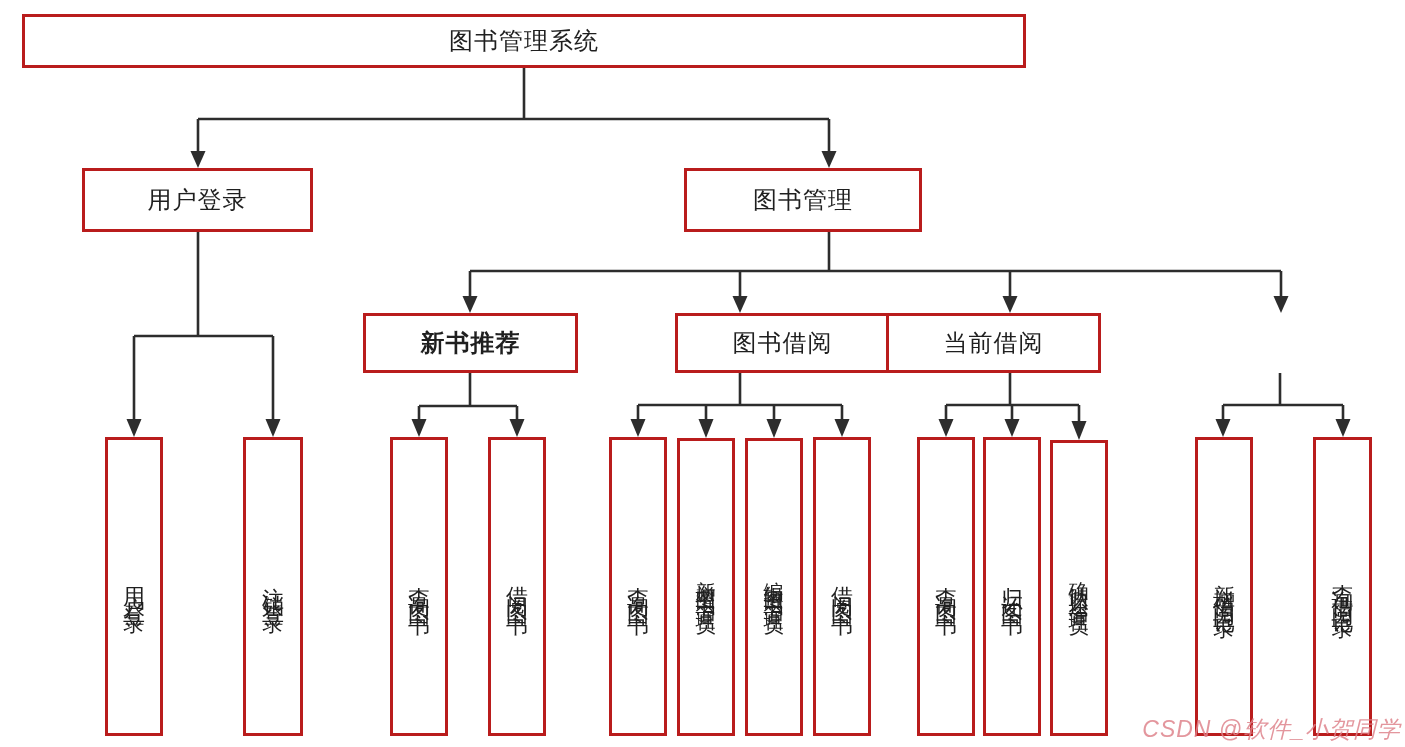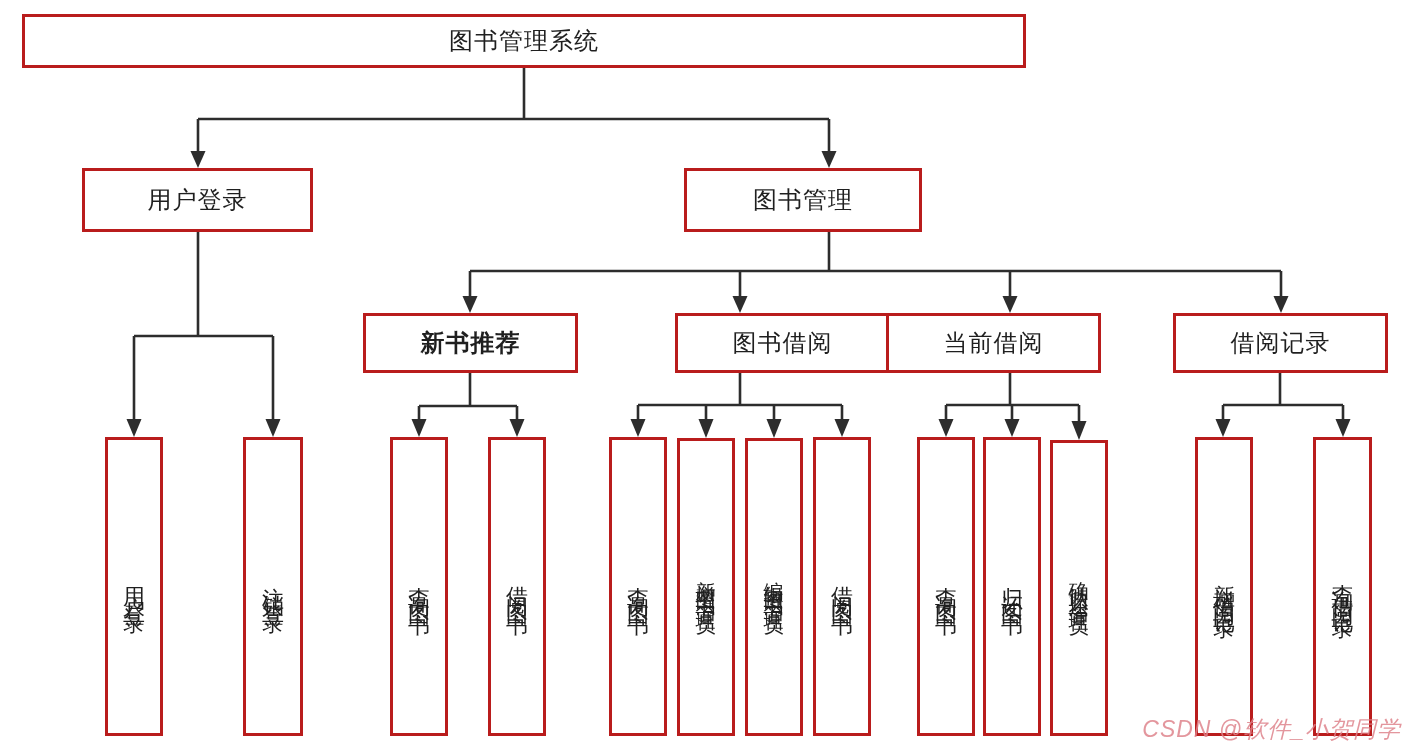--- a/index.html
+++ b/index.html
@@ -143,23 +143,20 @@
 
   <div class="node hnode" style="left:363px; top:313px; width:215px; height:60px;font-weight:bold;">
     <span>新书推荐</span>
   </div>
   <div class="node hnode" style="left:633px; top:313px; width:215px; height:60px;margin-left:42px;">
     <span>图书借阅</span>
   </div>
   <div class="node hnode" style="left:886px; top:313px; width:215px; height:60px;">
     <span>当前借阅</span>
   </div>
-  <div class="node hnode" style="left:1173px; top:313px; width:215px; height:60px;">
-    <span>借阅记录</span>
-  </div>
 
   <div class="node leaf" style="left:105px; top:437px; width:58px; height:299px;">
     <span class="vtext">用户登录</span>
   </div>
   <div class="node leaf" style="left:243px; top:437px; width:60px; height:299px;">
     <span class="vtext">注销登录</span>
   </div>
 
   <div class="node leaf" style="left:390px; top:437px; width:58px; height:299px;">
     <span class="vtext">查询图书</span>

